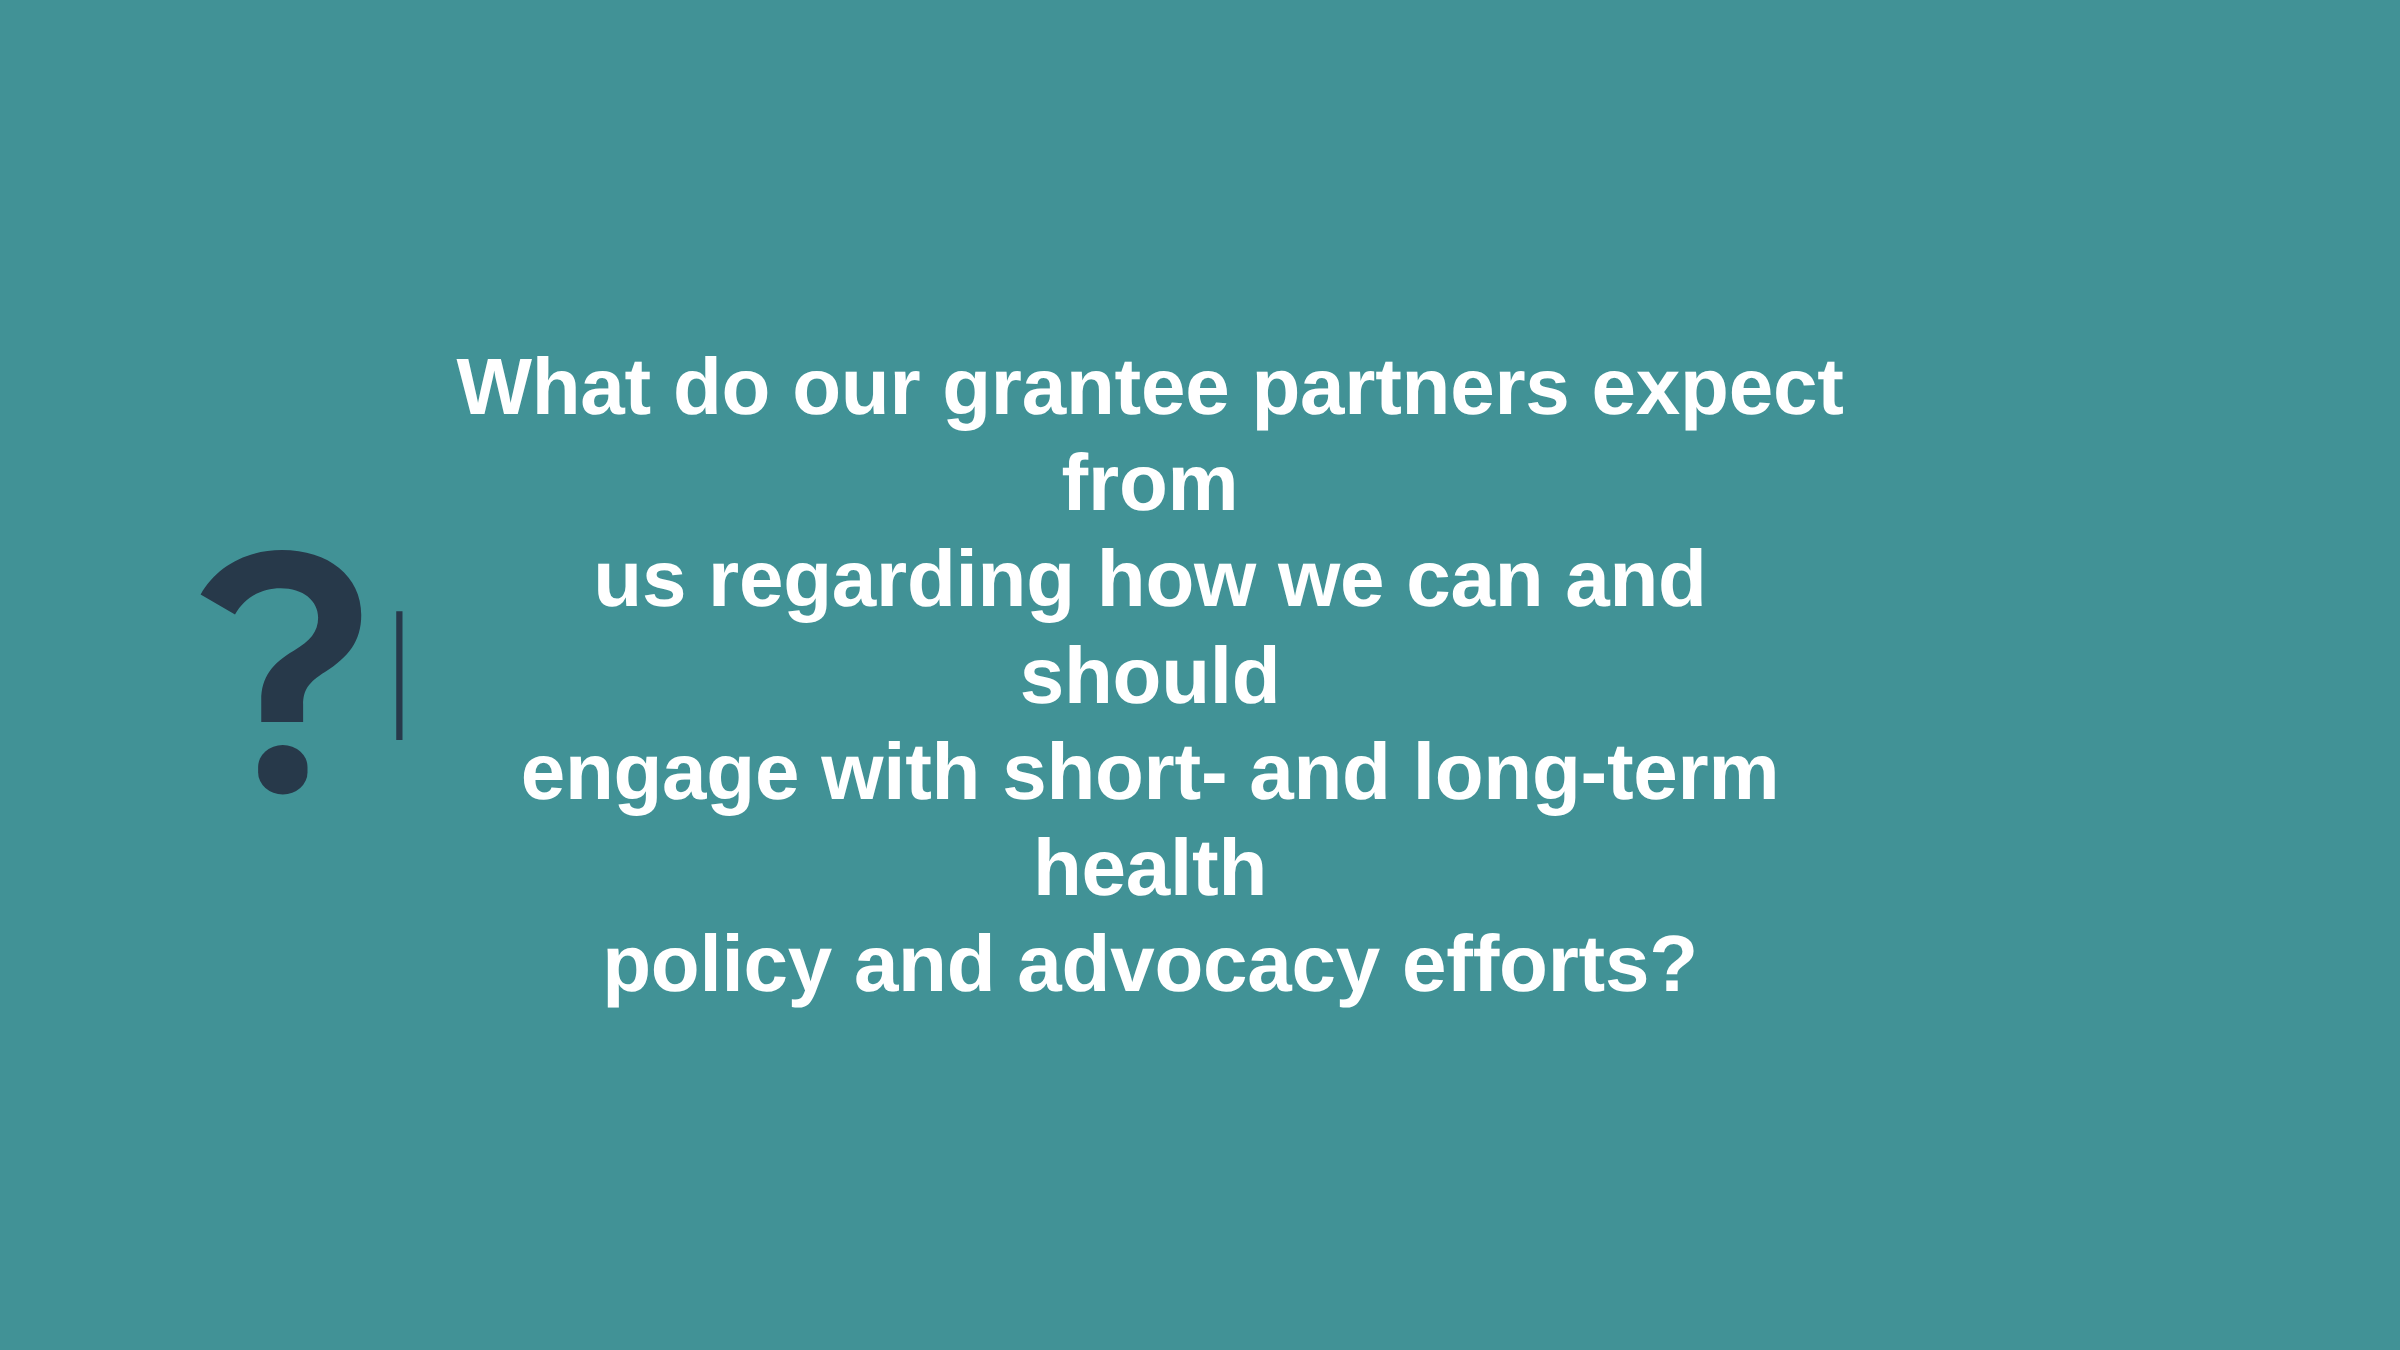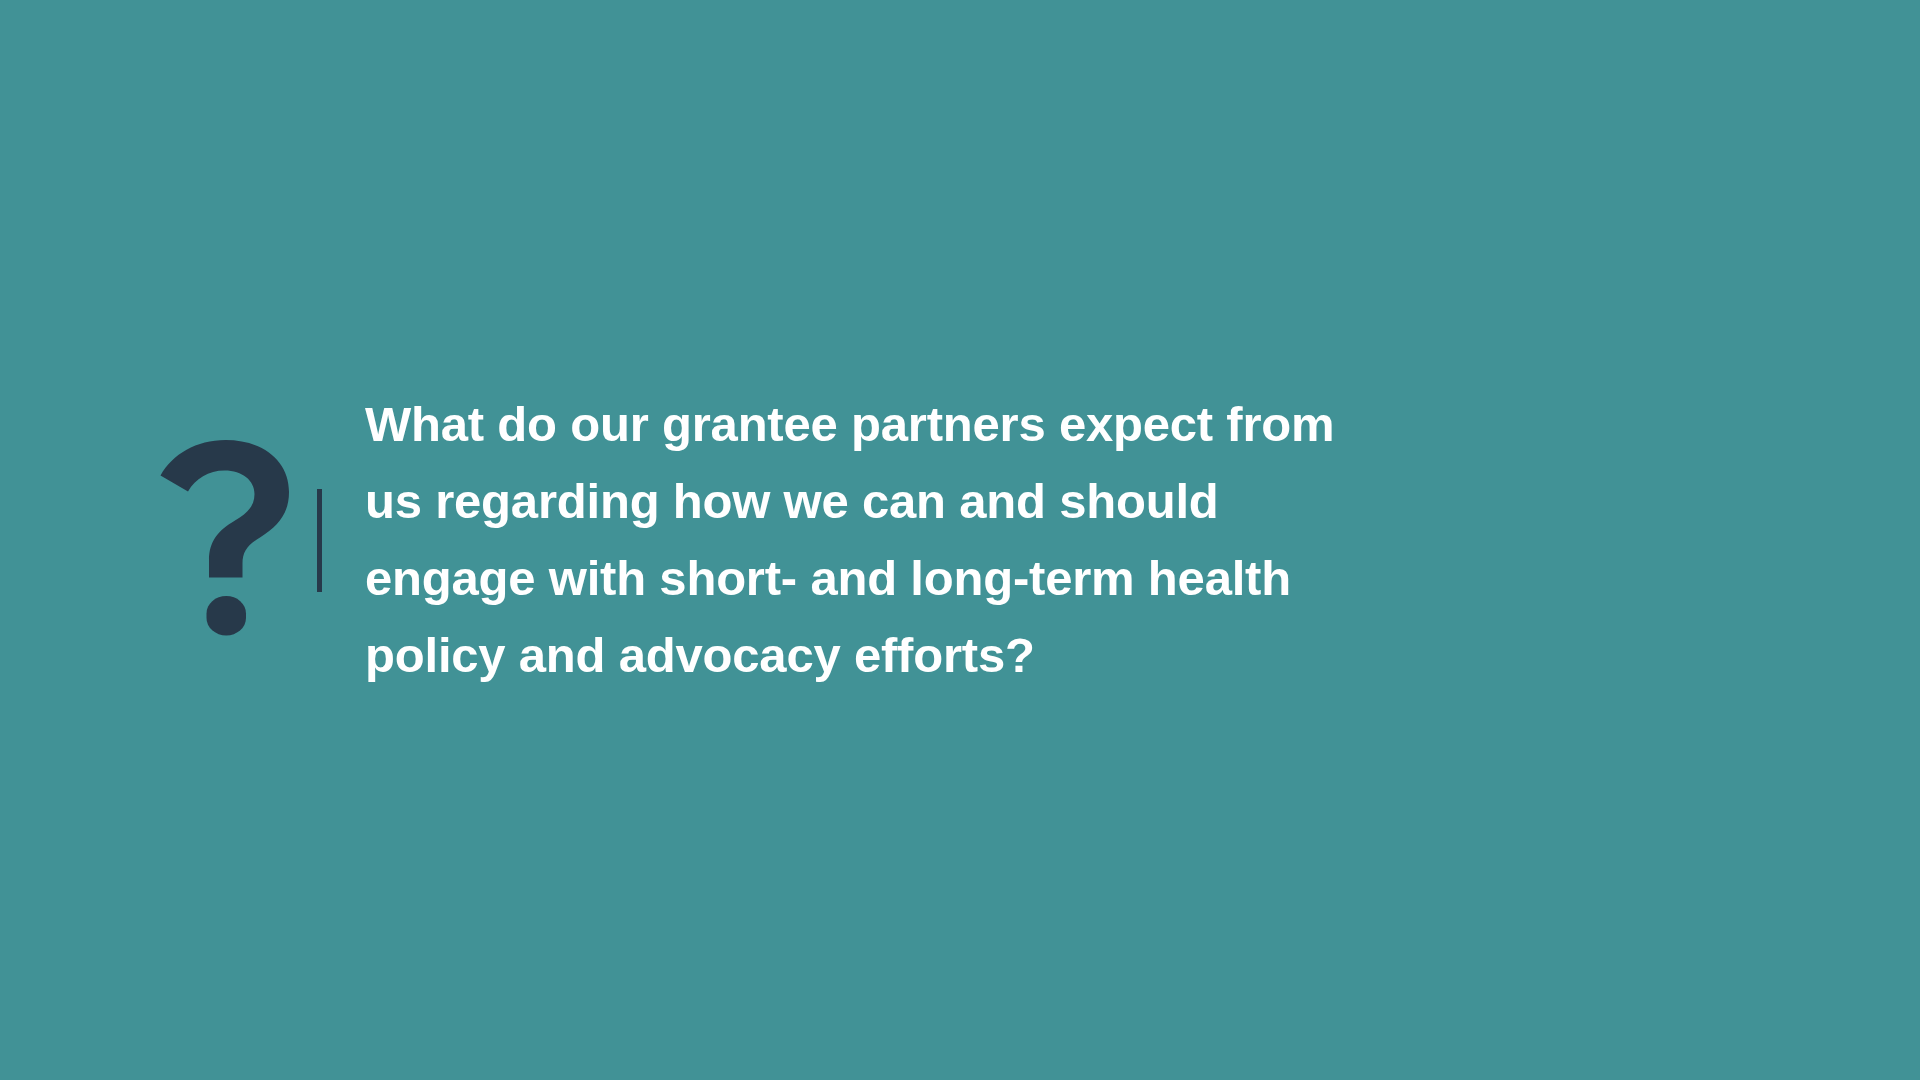--- a/index.html
+++ b/index.html
@@ -66,25 +66,26 @@
     flex: 0 0 auto;
     margin-left: 43px;
     max-width: 1110px;
   }
   .headline {
     margin: 0;
     padding: 0;
     color: #ffffff;
     font-family: "Liberation Sans", "DejaVu Sans", sans-serif;
     font-weight: 700;
-    font-size: 49px;
+    font-size: 64px;
     line-height: 77px;
     letter-spacing: -0.2px;
     white-space: pre-line;
     text-rendering: optimizeLegibility;
+    text-align: center;
   }
 </style>
 </head>
 <body>
 
 <div class="slide">
 
   <div class="content-row">
 
     <div class="qmark-block">

